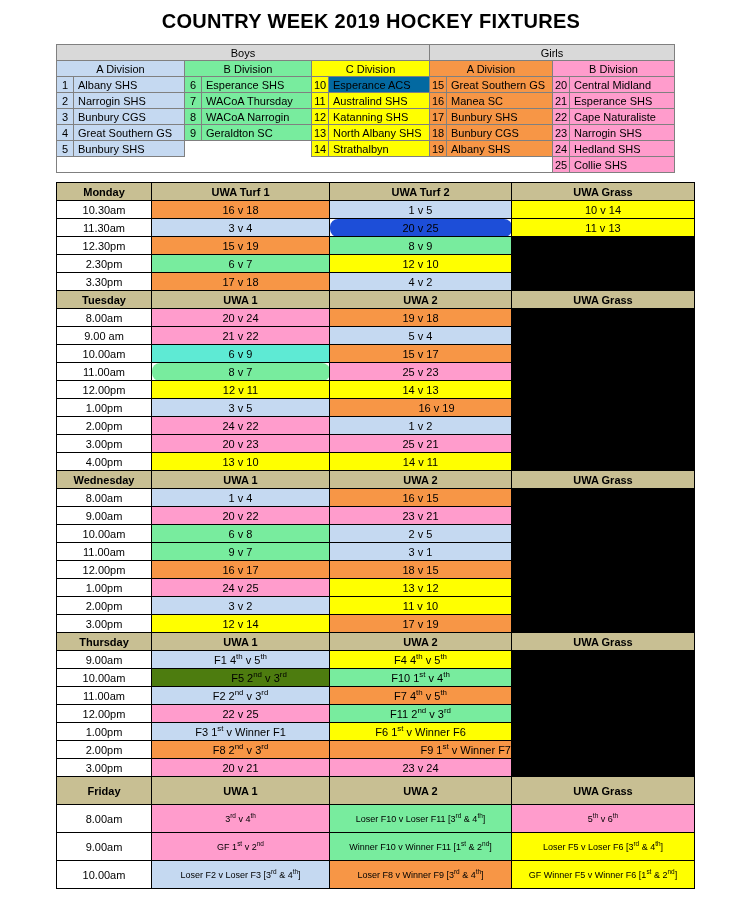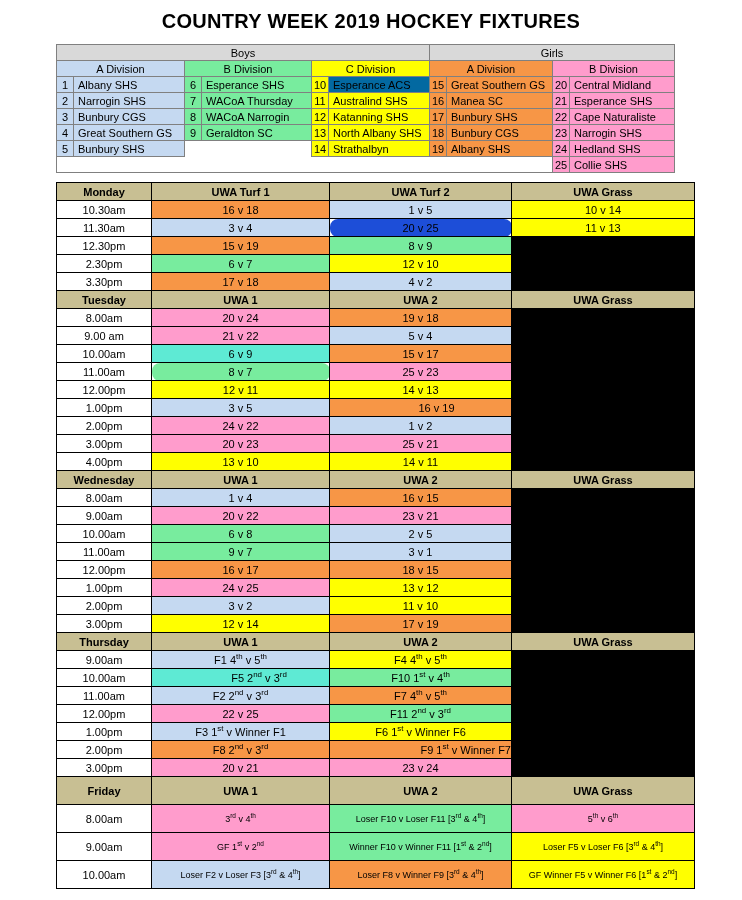--- a/index.html
+++ b/index.html
@@ -350,21 +350,21 @@
             <td class="venuehdr c-grass">UWA Grass</td>
           </tr>
           <tr class="r-norm">
             <td class="time c-time">9.00am</td>
             <td class="match c-turf1" style="background: rgb(197, 217, 241);">F1 4<sup>th</sup> v 5<sup>th</sup></td>
             <td class="match c-turf2" style="background: rgb(255, 255, 0);">F4 4<sup>th</sup> v 5<sup>th</sup></td>
             <td class="match c-grass black"></td>
           </tr>
           <tr class="r-norm">
             <td class="time c-time">10.00am</td>
-            <td class="match c-turf1" style="background: #5eead4; padding-left: 37px;">F5 2<sup>nd</sup> v 3<sup>rd</sup></td>
+            <td class="match c-turf1" style="background: #4d7c0f; padding-left: 37px;">F5 2<sup>nd</sup> v 3<sup>rd</sup></td>
             <td class="match c-turf2" style="background: rgb(120, 236, 158);">F10 1<sup>st</sup> v 4<sup>th</sup></td>
             <td class="match c-grass black"></td>
           </tr>
           <tr class="r-norm">
             <td class="time c-time">11.00am</td>
             <td class="match c-turf1" style="background: rgb(197, 217, 241);">F2 2<sup>nd</sup> v 3<sup>rd</sup></td>
             <td class="match c-turf2" style="background: rgb(247, 150, 70);">F7 4<sup>th</sup> v 5<sup>th</sup></td>
             <td class="match c-grass black"></td>
           </tr>
           <tr class="r-norm">

